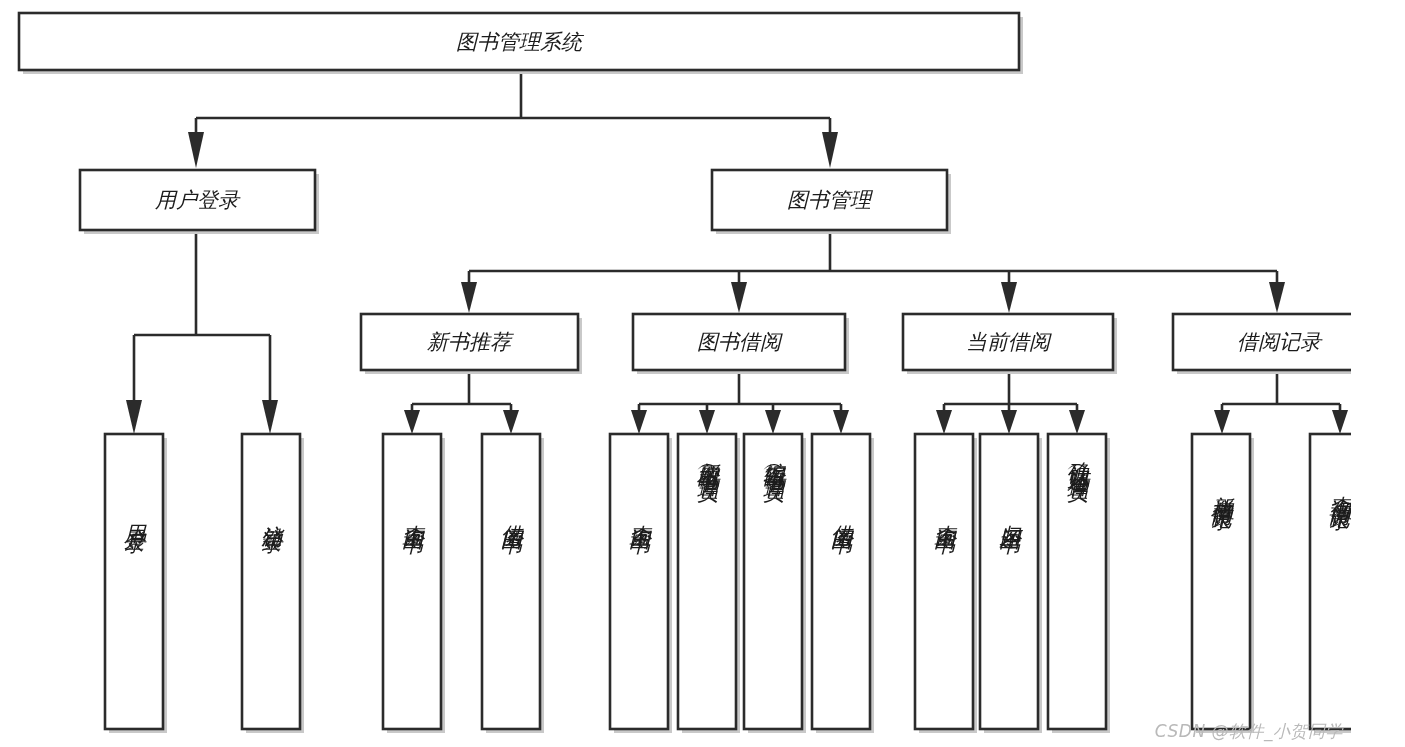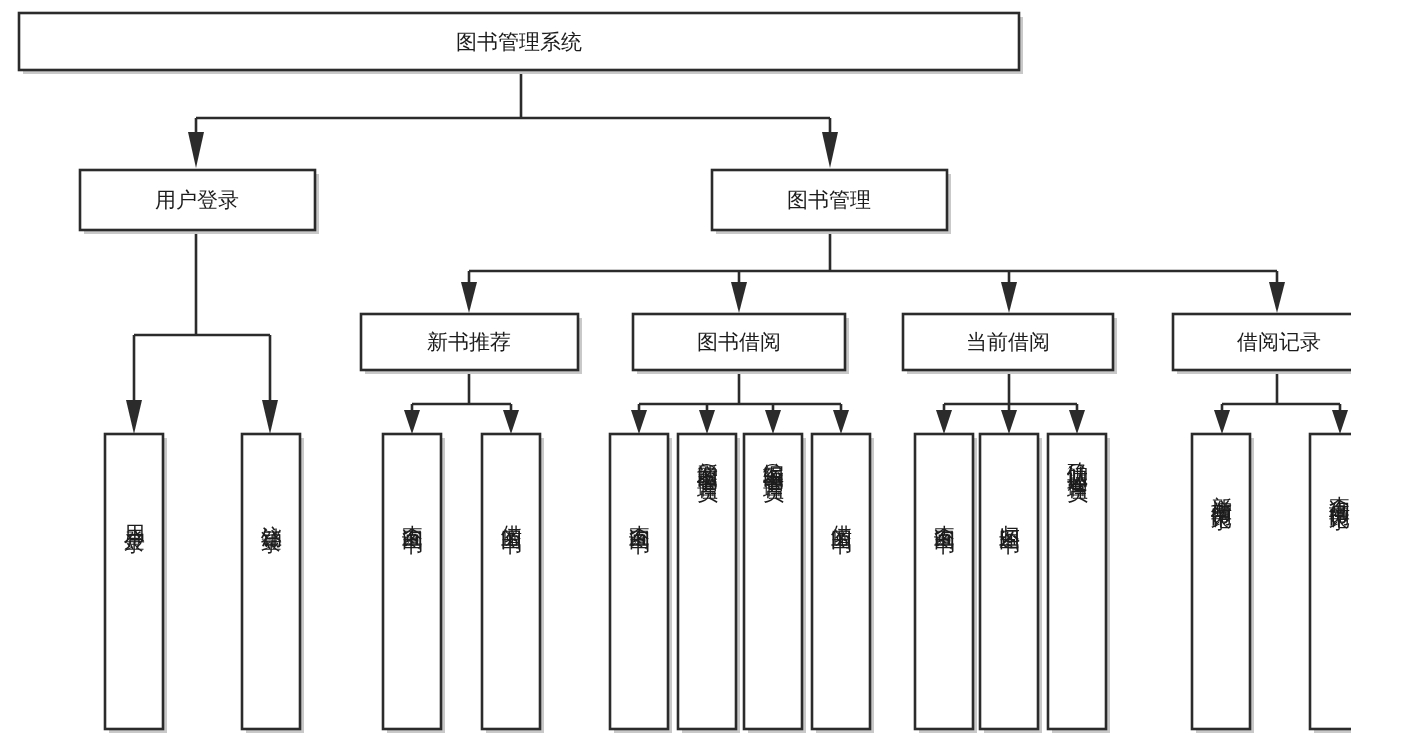--- a/index.html
+++ b/index.html
@@ -10,20 +10,21 @@
   }
   body {
     font-family: "DejaVu Sans", "Liberation Sans", sans-serif;
   }
   #diagram-root {
     position: relative;
     width: 1351px;
     height: 747px;
     background: #ffffff;
     overflow: hidden;
+    font-style: italic;
   }
   svg#flow-svg {
     position: absolute;
     left: 0;
     top: 0;
     width: 1405px;
     height: 747px;
   }
   .node-box {
     fill: #ffffff;
@@ -303,14 +304,15 @@
   </div>
 
   <div class="vtext-wrap" style="left:1192px; top:434px; width:58px; height:295px; padding-top:45px;">
     <span class="vtext">新增借阅记录</span>
   </div>
 
   <div class="vtext-wrap" style="left:1310px; top:434px; width:58px; height:295px; padding-top:45px;">
     <span class="vtext">查询借阅记录</span>
   </div>
 
+  <div id="watermark">CSDN @软件_小贺同学</div>
 
 </div>
 
 </body></html>

